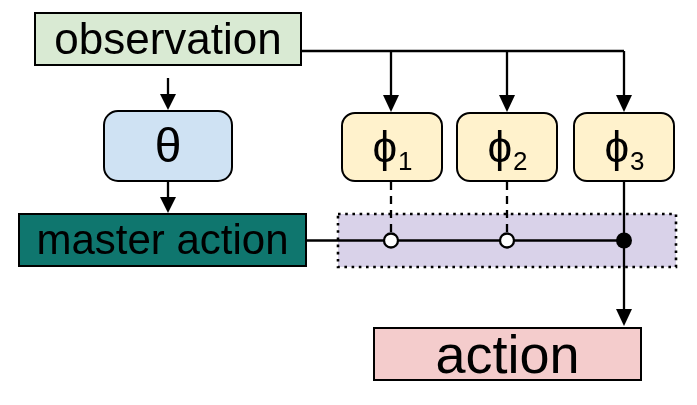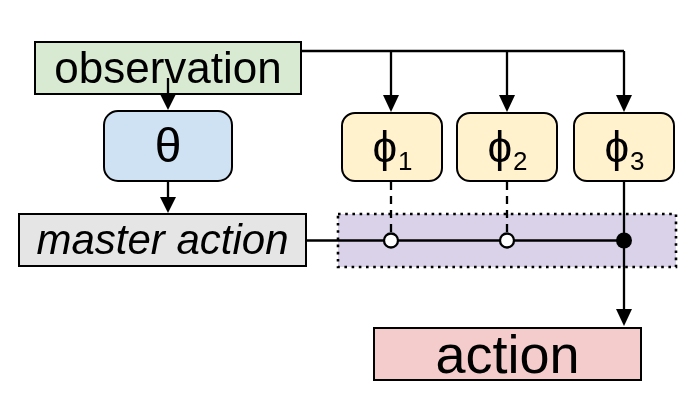--- a/index.html
+++ b/index.html
@@ -22,21 +22,21 @@
     align-items: center;
     justify-content: center;
     border: 2px solid #000;
     box-sizing: border-box;
     color: #000;
     white-space: nowrap;
     line-height: 1;
   }
   .rounded { border-radius: 15px; }
 
-  #observation { left: 34px;  top: 41px;  width: 268px; height: 54px; font-size: 44px; }
+  #observation { left: 34px;  top: 12px;  width: 268px; height: 54px; font-size: 44px; }
   #theta       { left: 103px; top: 110px; width: 130px; height: 72px; font-size: 48px; }
   .phi-node    { top: 112px;  width: 102px; height: 70px; font-size: 44px; border-radius: 14px; }
   #phi1 { left: 341px; }
   #phi2 { left: 456px; }
   #phi3 { left: 573px; }
   #master-action { left: 18px;  top: 213px; width: 289px; height: 54px; font-size: 42px; }
   #action        { left: 373px; top: 327px; width: 269px; height: 54px; font-size: 54px; }
 
   .phi-label { display: inline-flex; align-items: baseline; }
   .phi-label sub {
@@ -83,21 +83,21 @@
       </span>
   </div>
 
   <div class="node phi-node" id="phi3" style="background-color: rgb(255, 242, 204);">
     <span class="phi-label">
         <span>ϕ</span>
         <sub>3</sub>
       </span>
   </div>
 
-  <div class="node" id="master-action" style="background-color: #e5e5e5; font-style: italic;">
+  <div class="node" id="master-action" style="background-color: #0f766e;">
     <span>master action</span>
   </div>
 
   <div class="node" id="action" style="background-color: rgb(244, 204, 204);">
     <span>action</span>
   </div>
 
   <svg class="overlay" viewBox="0 0 697 405">
 
     <rect x="338" y="214" width="338" height="53" stroke="#000" stroke-width="2.6" stroke-dasharray="2.6 4.6" style="fill: rgb(217, 210, 233);"></rect>

